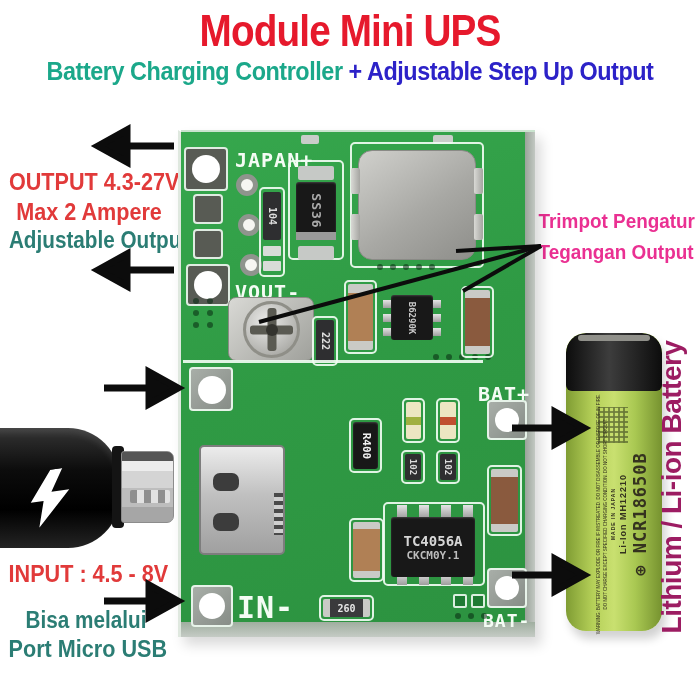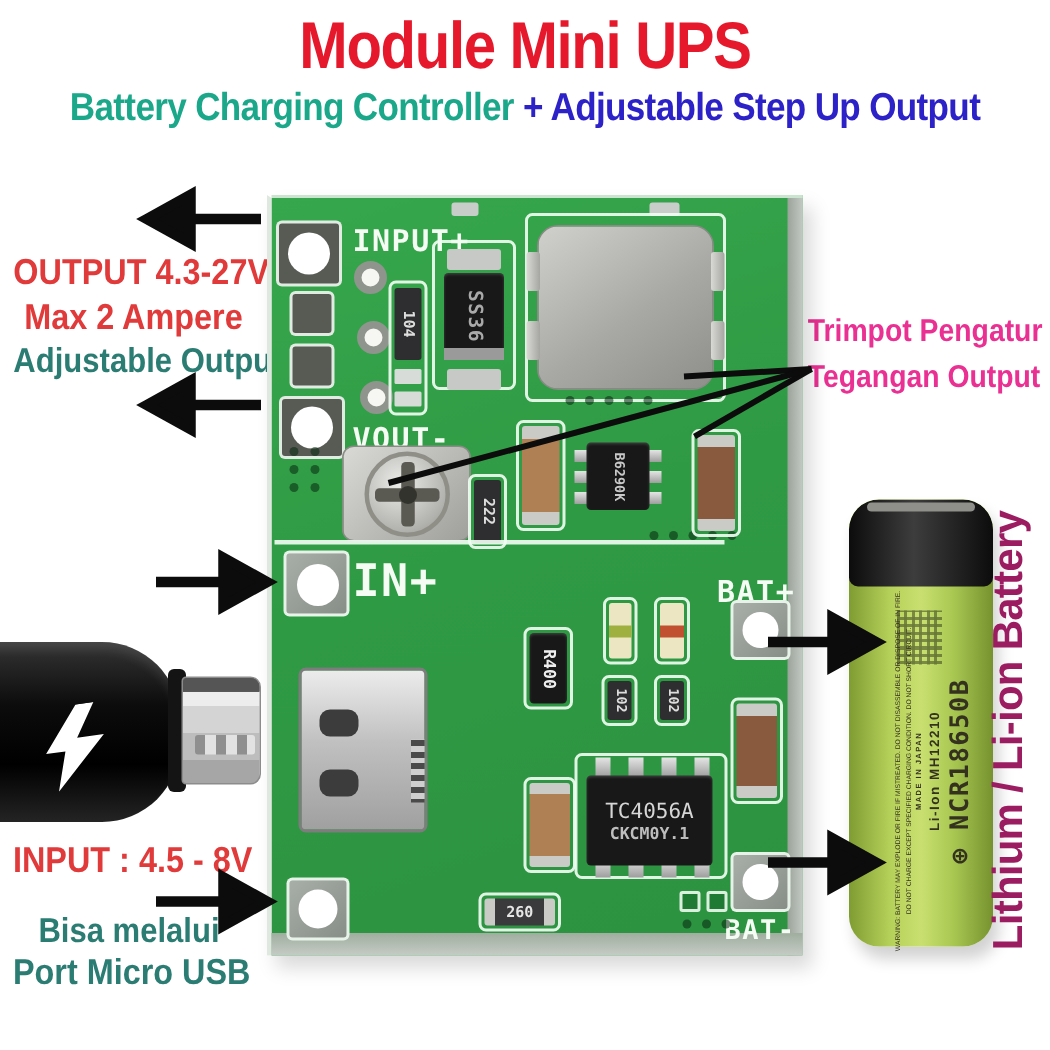--- a/index.html
+++ b/index.html
@@ -147,21 +147,21 @@
   <div id="board">
     <div class="edge-right"></div>
     <div class="edge-bottom"></div>
 
     <div class="abs" style="left:120px;top:3px;width:18px;height:9px;background:#c9cdc9;border-radius:2px"></div>
     <div class="abs" style="left:252px;top:3px;width:20px;height:9px;background:#c9cdc9;border-radius:2px"></div>
 
     <div class="pad" style="left:3px;top:15px;width:44px;height:44px">
         <div class="hole" style="left:6px;top:6px;width:28px;height:28px"></div>
       </div>
-    <div class="pcb-lbl" style="left:54px;top:16px;font-size:20px">INPUT+</div>
+    <div class="pcb-lbl" style="left:54px;top:16px;font-size:20px">JAPAN+</div>
     <div class="pad" style="left:12px;top:62px;width:30px;height:30px"></div>
     <div class="pad" style="left:12px;top:97px;width:30px;height:30px"></div>
     <div class="pad" style="left:5px;top:132px;width:44px;height:42px">
         <div class="hole" style="left:6px;top:5px;width:28px;height:28px"></div>
       </div>
     <div class="pcb-lbl" style="left:54px;top:148px;font-size:20px">VOUT-</div>
 
     <div class="shole" style="left:55px;top:42px"></div>
     <div class="shole" style="left:57px;top:82px"></div>
     <div class="shole" style="left:59px;top:122px"></div>
@@ -240,21 +240,20 @@
       </div>
 
     <div class="skbox" style="left:280px;top:154px;width:33px;height:72px"></div>
     <div class="cap-brown" style="left:284px;top:158px;width:25px;height:64px"></div>
 
     <div class="skline" style="left:2px;top:228px;width:300px;height:3px"></div>
 
     <div class="pad metal" style="left:8px;top:235px;width:44px;height:44px">
         <div class="hole" style="left:7px;top:7px;width:28px;height:28px"></div>
       </div>
-    <div class="pcb-lbl" style="left:54px;top:238px;font-size:30px">IN+</div>
 
     <div class="skbox" style="left:221px;top:266px;width:23px;height:45px"></div>
     <div class="led" style="left:225px;top:270px;width:15px;height:37px">
         <div class="band" style="background:#a0b040"></div>
       </div>
     <div class="skbox" style="left:255px;top:266px;width:24px;height:45px"></div>
     <div class="led" style="left:259px;top:270px;width:16px;height:37px">
         <div class="band" style="background:#c05030"></div>
       </div>
 
@@ -288,36 +287,37 @@
     <div class="skbox" style="left:202px;top:370px;width:102px;height:84px"></div>
     <div class="leg" style="left:216px;top:373px;width:10px;height:13px"></div>
     <div class="leg" style="left:238px;top:373px;width:10px;height:13px"></div>
     <div class="leg" style="left:260px;top:373px;width:10px;height:13px"></div>
     <div class="leg" style="left:282px;top:373px;width:10px;height:13px"></div>
     <div class="leg" style="left:216px;top:440px;width:10px;height:13px"></div>
     <div class="leg" style="left:238px;top:440px;width:10px;height:13px"></div>
     <div class="leg" style="left:260px;top:440px;width:10px;height:13px"></div>
     <div class="leg" style="left:282px;top:440px;width:10px;height:13px"></div>
     <div class="chip" style="left:210px;top:385px;width:84px;height:60px;display:flex;flex-direction:column;justify-content:center;align-items:center">
-      <span style="font-family:'DejaVu Sans Mono',monospace;font-weight:normal;font-size:14px;color:#d6d6d6">TC4056A</span>
+      <span style="font-family:'DejaVu Sans Mono',monospace;font-weight:bold;font-size:14px;color:#d6d6d6">TC4056A</span>
       <span style="font-family:'DejaVu Sans Mono',monospace;font-weight:bold;font-size:11px;color:#bdbdbd">CKCM0Y.1</span>
     </div>
 
     <div class="skbox" style="left:168px;top:386px;width:35px;height:64px"></div>
     <div class="cap-tan" style="left:172px;top:390px;width:27px;height:56px"></div>
 
     <div class="abs" style="left:18px;top:313px;width:86px;height:110px;border-radius:5px;border:2px solid #7d7d7d;background:linear-gradient(180deg,#ececec,#c0c0c0 45%,#a0a0a0)">
       <div class="abs" style="left:12px;top:26px;width:26px;height:18px;background:#3c3c3c;border-radius:7px"></div>
       <div class="abs" style="left:12px;top:66px;width:26px;height:18px;background:#3c3c3c;border-radius:7px"></div>
       <div class="abs" style="right:0;top:46px;width:9px;height:42px;background:repeating-linear-gradient(180deg,#4a4a4a 0 4px,#cfcfcf 4px 8px)"></div>
     </div>
 
     <div class="pad metal" style="left:10px;top:453px;width:42px;height:42px">
         <div class="hole" style="left:6px;top:6px;width:26px;height:26px"></div>
       </div>
+    <div class="pcb-lbl" style="left:56px;top:458px;font-size:30px">IN-</div>
 
     <div class="skbox" style="left:138px;top:463px;width:55px;height:26px"></div>
     <div class="res-h" style="left:142px;top:467px;width:47px;height:18px;display:flex;align-items:center;justify-content:center">
         <span style="font-size:10px;font-weight:bold;color:#e6e6e6;font-family:'DejaVu Sans Mono',monospace">260</span>
       </div>
 
     <div class="abs sk" style="left:272px;top:462px;width:14px;height:14px;background:#1f7a33;border-radius:2px"></div>
     <div class="abs sk" style="left:290px;top:462px;width:14px;height:14px;background:#1f7a33;border-radius:2px"></div>
     <div class="dots" style="left:274px;top:481px">
         <i></i>

